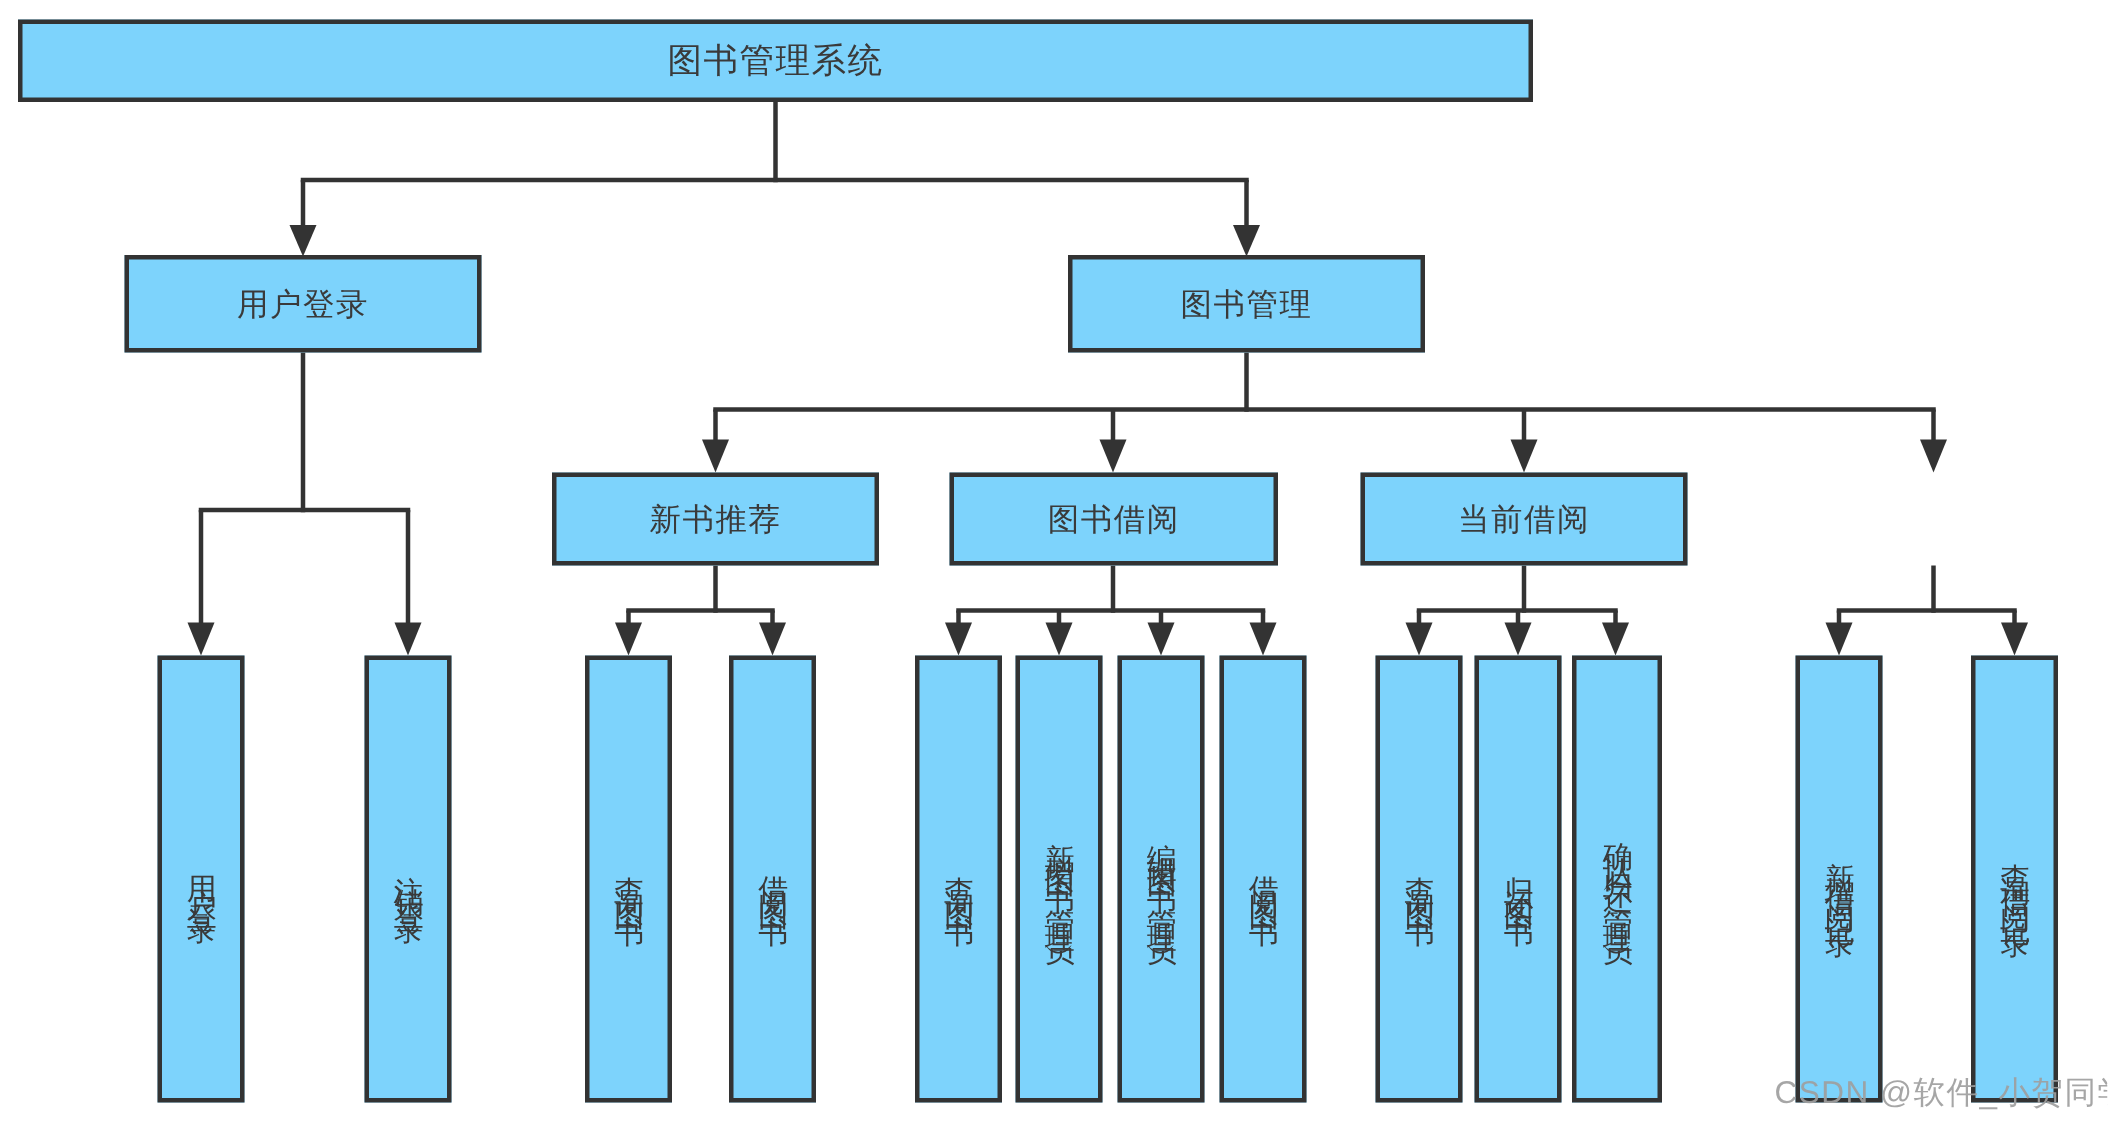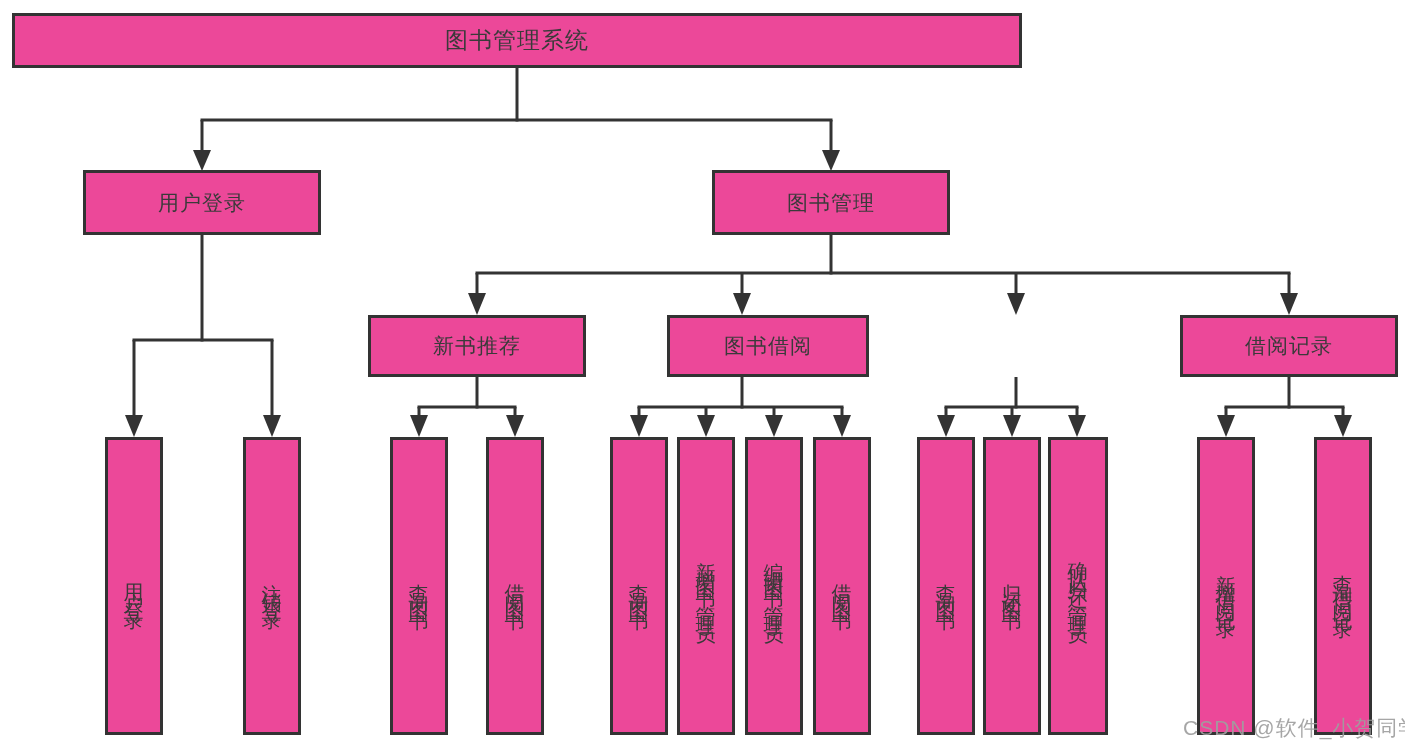--- a/index.html
+++ b/index.html
@@ -27,21 +27,21 @@
     stroke-width: 3;
   }
   #connectors polygon {
     fill: #333333;
     stroke: none;
   }
   .node {
     position: absolute;
     box-sizing: border-box;
     border: 3px solid #333333;
-    background: #ec4899;
+    background: #7dd3fc;
     display: flex;
     align-items: center;
     justify-content: center;
     color: #3a3a3a;
   }
   .hnode {
     font-size: 21px;
     letter-spacing: 1px;
   }
   .hnode.root {
@@ -157,25 +157,25 @@
   <div class="node hnode" style="left:83px;top:170px;width:238px;height:65px">
     <span>用户登录</span>
   </div>
   <div class="node hnode" style="left:368px;top:315px;width:218px;height:62px">
     <span>新书推荐</span>
   </div>
 
   <div class="node hnode" style="left:712px;top:170px;width:238px;height:65px">
     <span>图书管理</span>
   </div>
-  <div class="node hnode" style="left:667px;top:315px;width:202px;height:62px">
+  <div class="node hnode" style="left:633px;top:315px;width:219px;height:62px">
     <span>图书借阅</span>
   </div>
-  <div class="node hnode" style="left:1180px;top:315px;width:218px;height:62px">
-    <span>借阅记录</span>
+  <div class="node hnode" style="left:907px;top:315px;width:218px;height:62px">
+    <span>当前借阅</span>
   </div>
 
   <div class="node vnode" style="left:105px">
     <span>用户登录</span>
   </div>
   <div class="node vnode" style="left:243px">
     <span>注销登录</span>
   </div>
 
   <div class="node vnode" style="left:390px">

